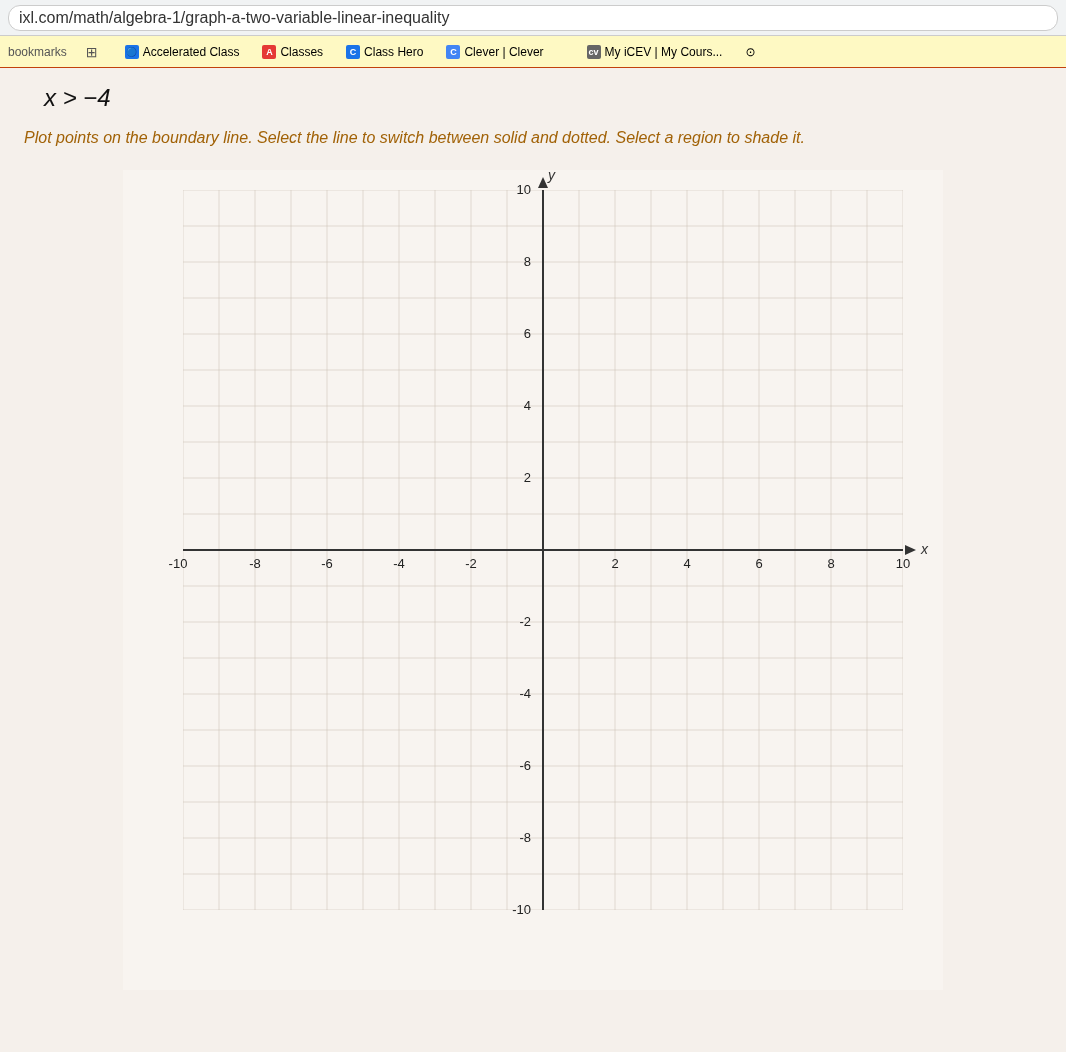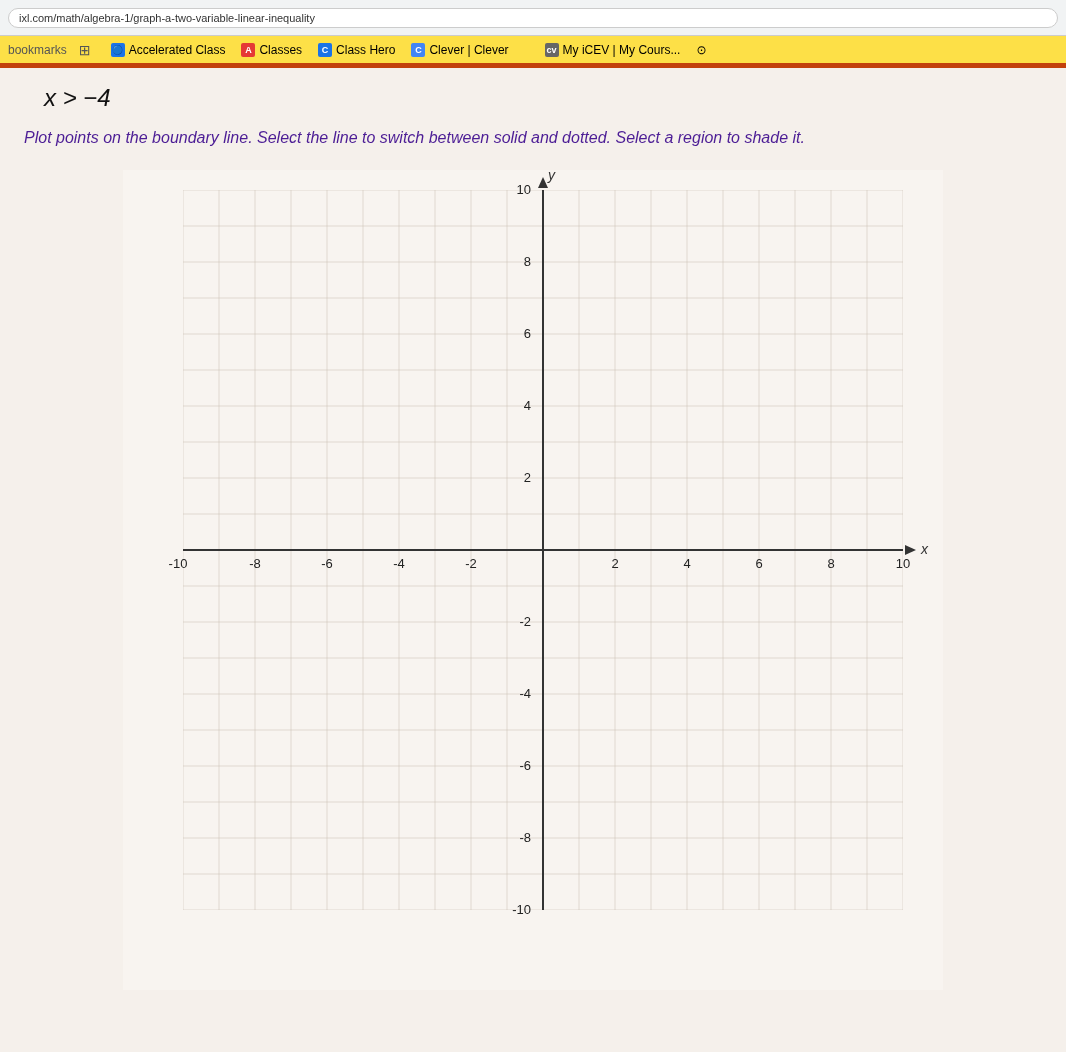--- a/index.html
+++ b/index.html
@@ -22,35 +22,35 @@
       gap: 6px;
       font-size: 12px;
       color: #333;
     }
     .url-bar {
       flex: 1;
       background: white;
       border: 1px solid #ccc;
       border-radius: 12px;
       padding: 3px 10px;
-      font-size: 11px;
+      font-size: 16px;
       color: #333;
       overflow: hidden;
       white-space: nowrap;
     }
 
     
     .bookmarks-bar {
       height: 32px;
-      background: #fde047;
-      border-bottom: 5px solid #c2410c;
+      background: #fef9c3;
+      border-bottom: 1px solid #c2410c;
       display: flex;
       align-items: center;
       padding: 0 8px;
-      gap: 4px;
+      gap: 11px;
       font-size: 12px;
     }
     .bookmarks-label {
       color: #555;
       margin-right: 4px;
     }
     .bookmark-apps-icon {
       width: 20px;
       height: 20px;
       display: flex;
@@ -104,21 +104,21 @@
       font-size: 24px;
       font-style: italic;
       color: #111;
       margin-bottom: 14px;
       margin-left: 20px;
     }
 
     .instructions {
       font-size: 16px;
       font-style: italic;
-      color: #4c1d95;
+      color: #a16207;
       margin-bottom: 20px;
       line-height: 1.5;
       max-width: 900px;
     }
 
     
     .graph-wrapper {
       display: flex;
       justify-content: center;
       margin-top: 10px;

